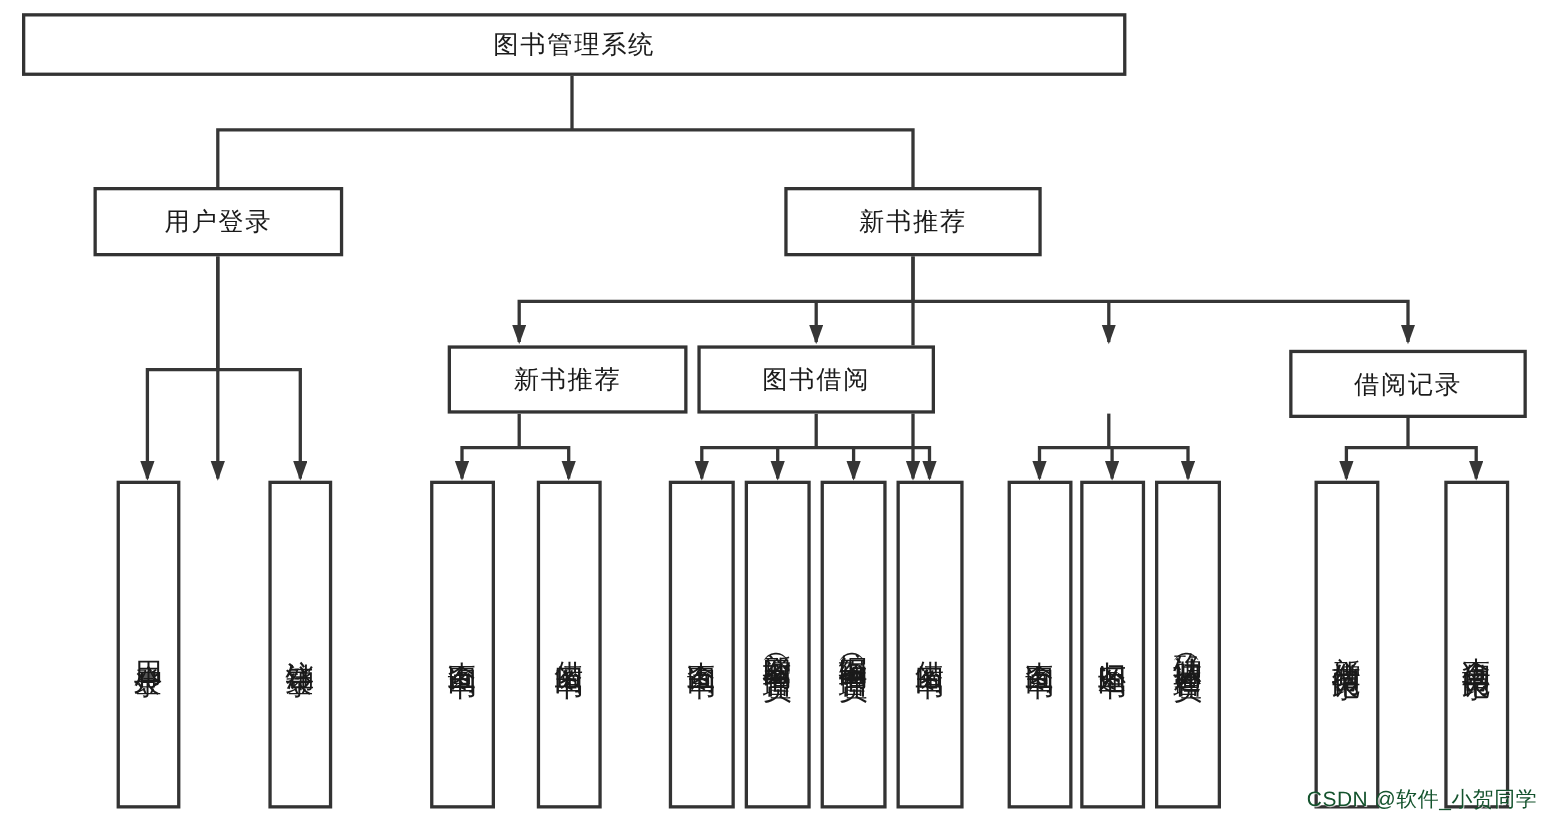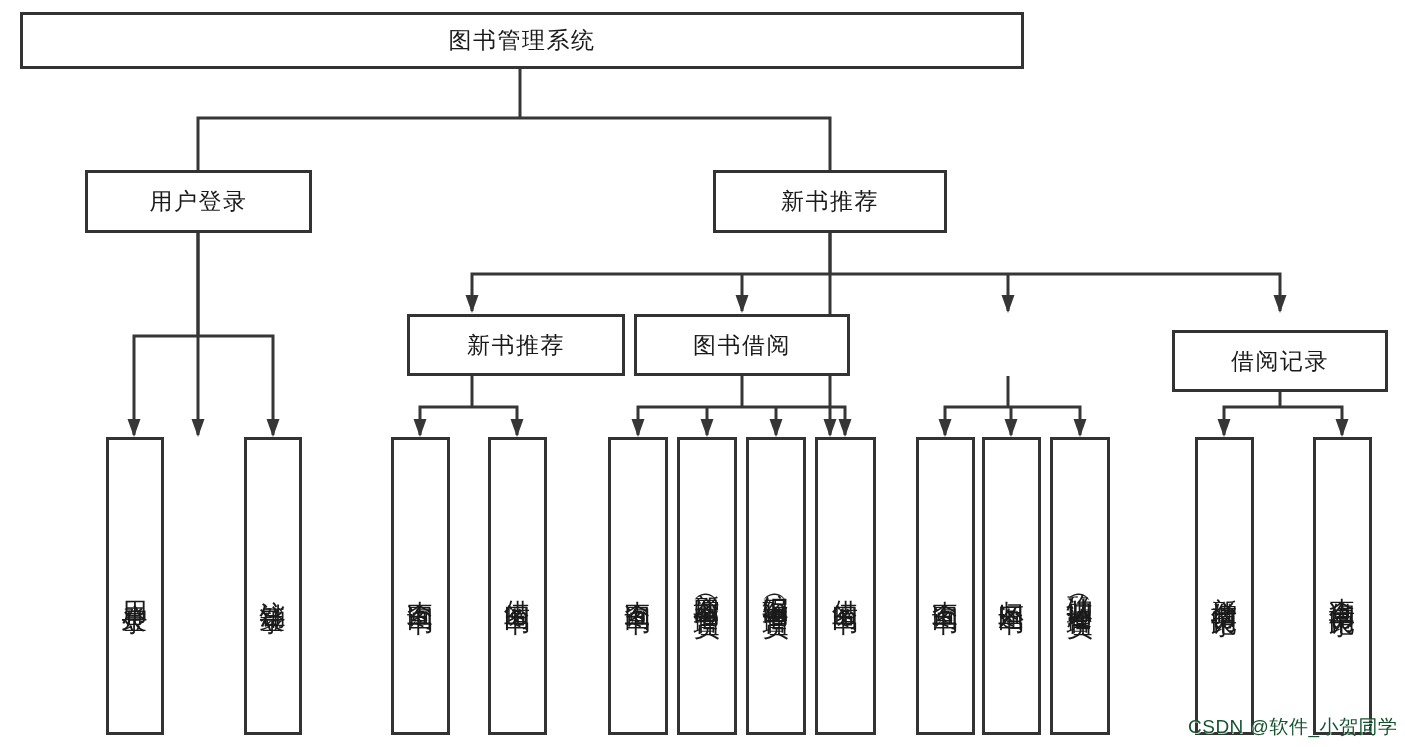--- a/index.html
+++ b/index.html
@@ -97,21 +97,21 @@
   <div class="box" style="left:713px;top:170px;width:234px;height:63px;">
     <span class="hlabel">新书推荐</span>
   </div>
 
   <div class="box" style="left:363px;top:314px;width:218px;height:62px;margin-left:44px;">
     <span class="hlabel">新书推荐</span>
   </div>
   <div class="box" style="left:634px;top:314px;width:216px;height:62px;text-align:right;">
     <span class="hlabel">图书借阅</span>
   </div>
-  <div class="box" style="left:1172px;top:330px;width:216px;height:62px;">
+  <div class="box" style="left:1172px;top:318px;width:216px;height:62px;">
     <span class="hlabel">借阅记录</span>
   </div>
 
   <div class="box leaf" style="left:106px;top:437px;width:58px;height:298px;">
     <span class="vtext">用户登录</span>
   </div>
   <div class="box leaf" style="left:244px;top:437px;width:58px;height:298px;">
     <span class="vtext">注销登录</span>
   </div>
 

